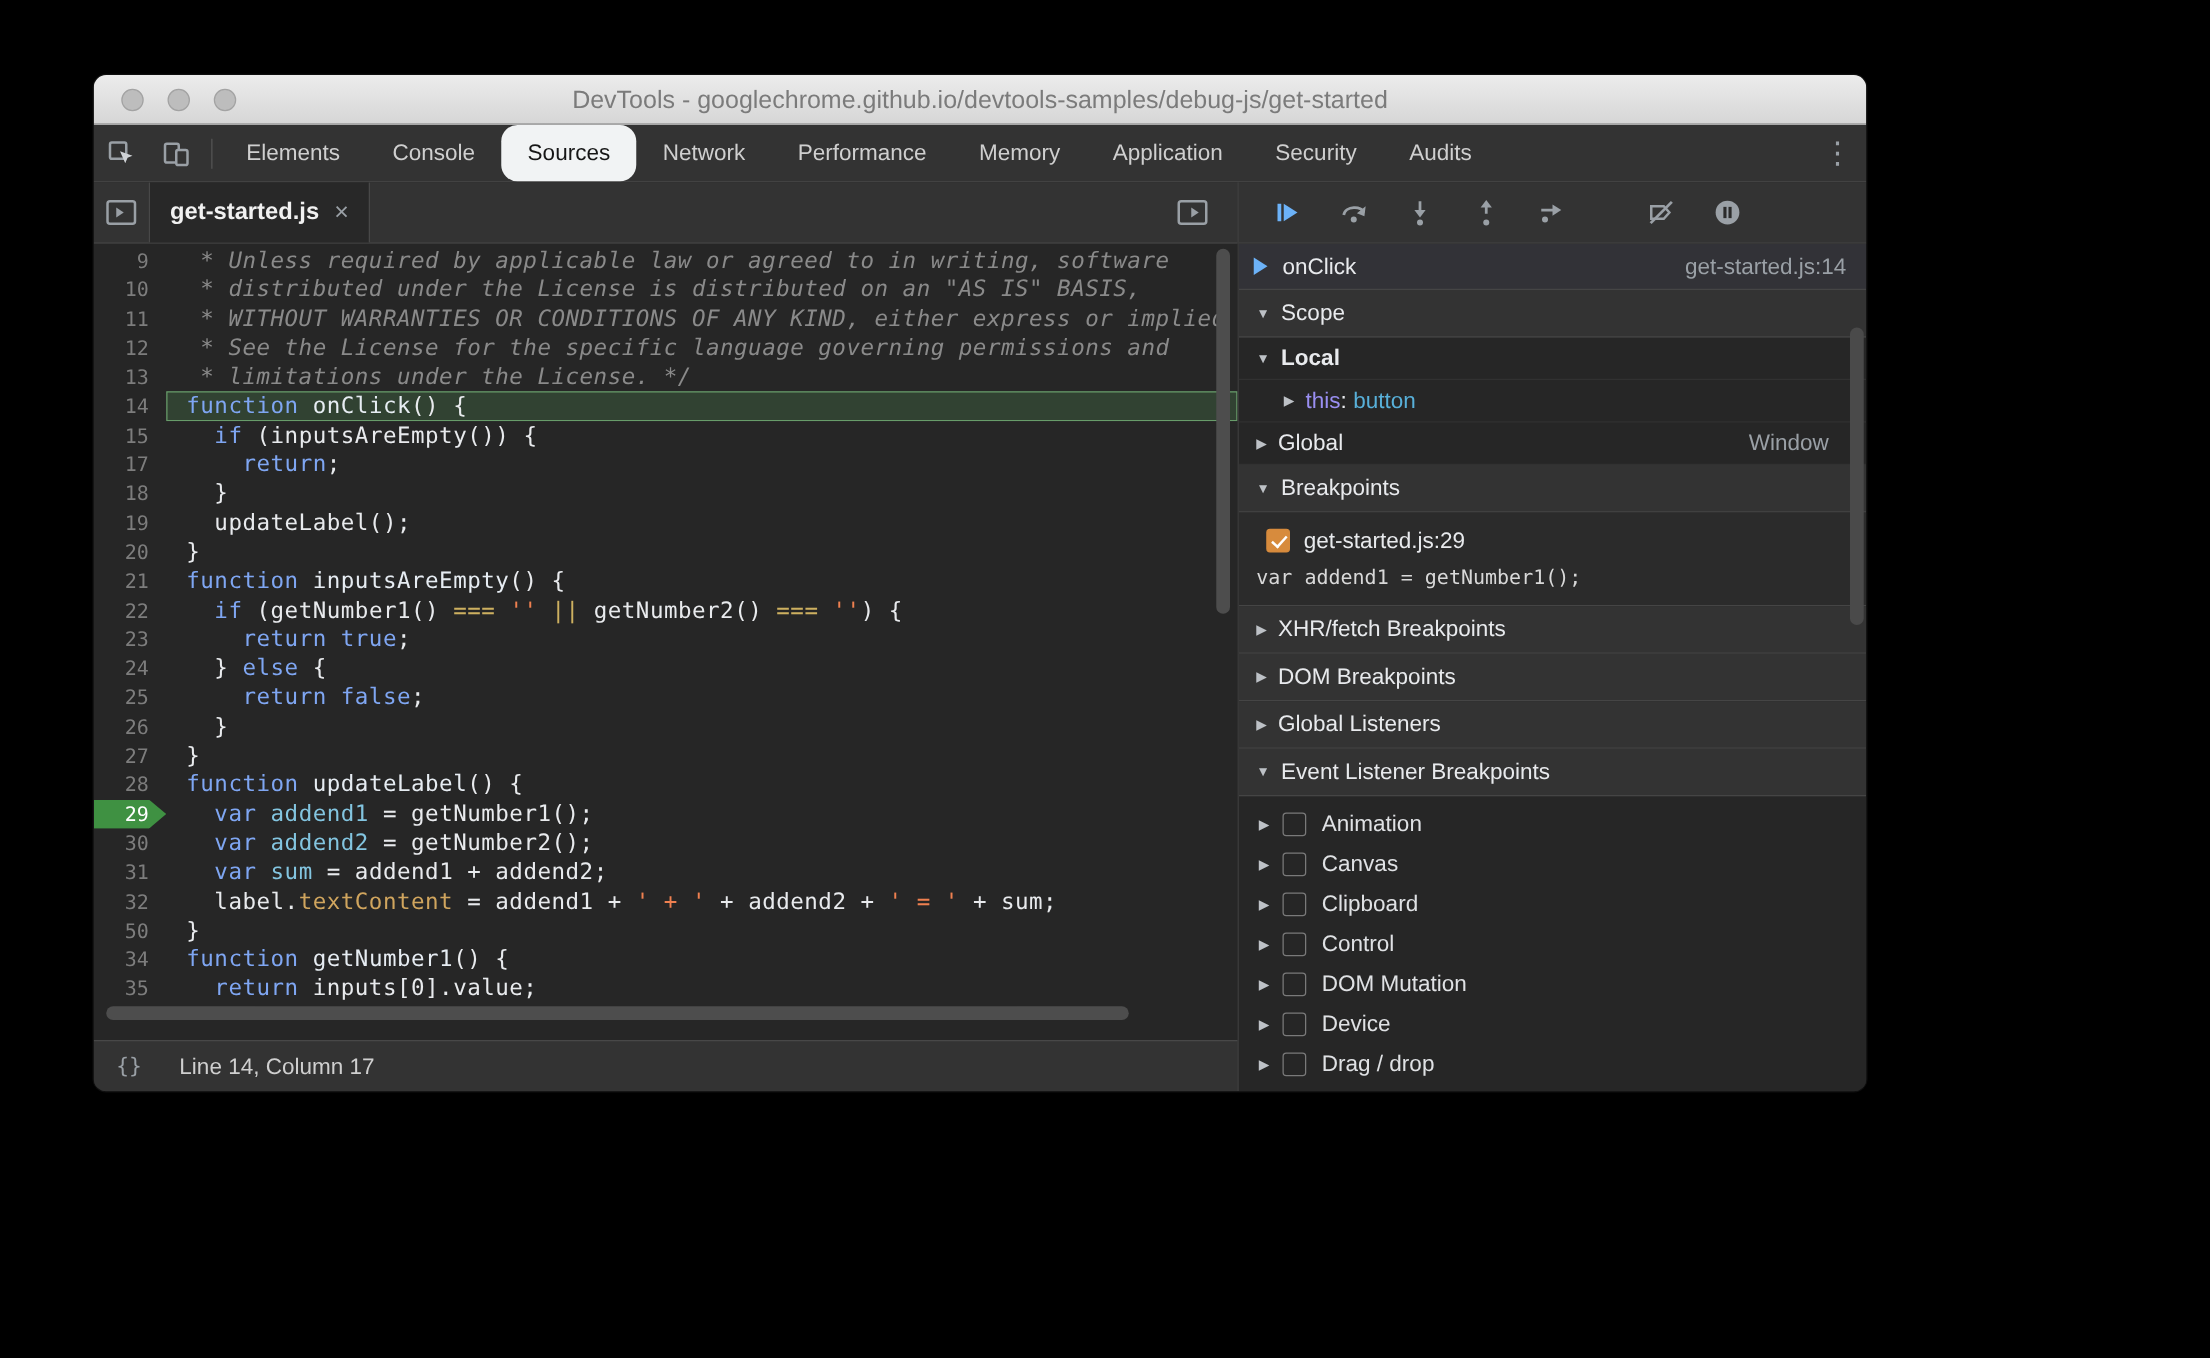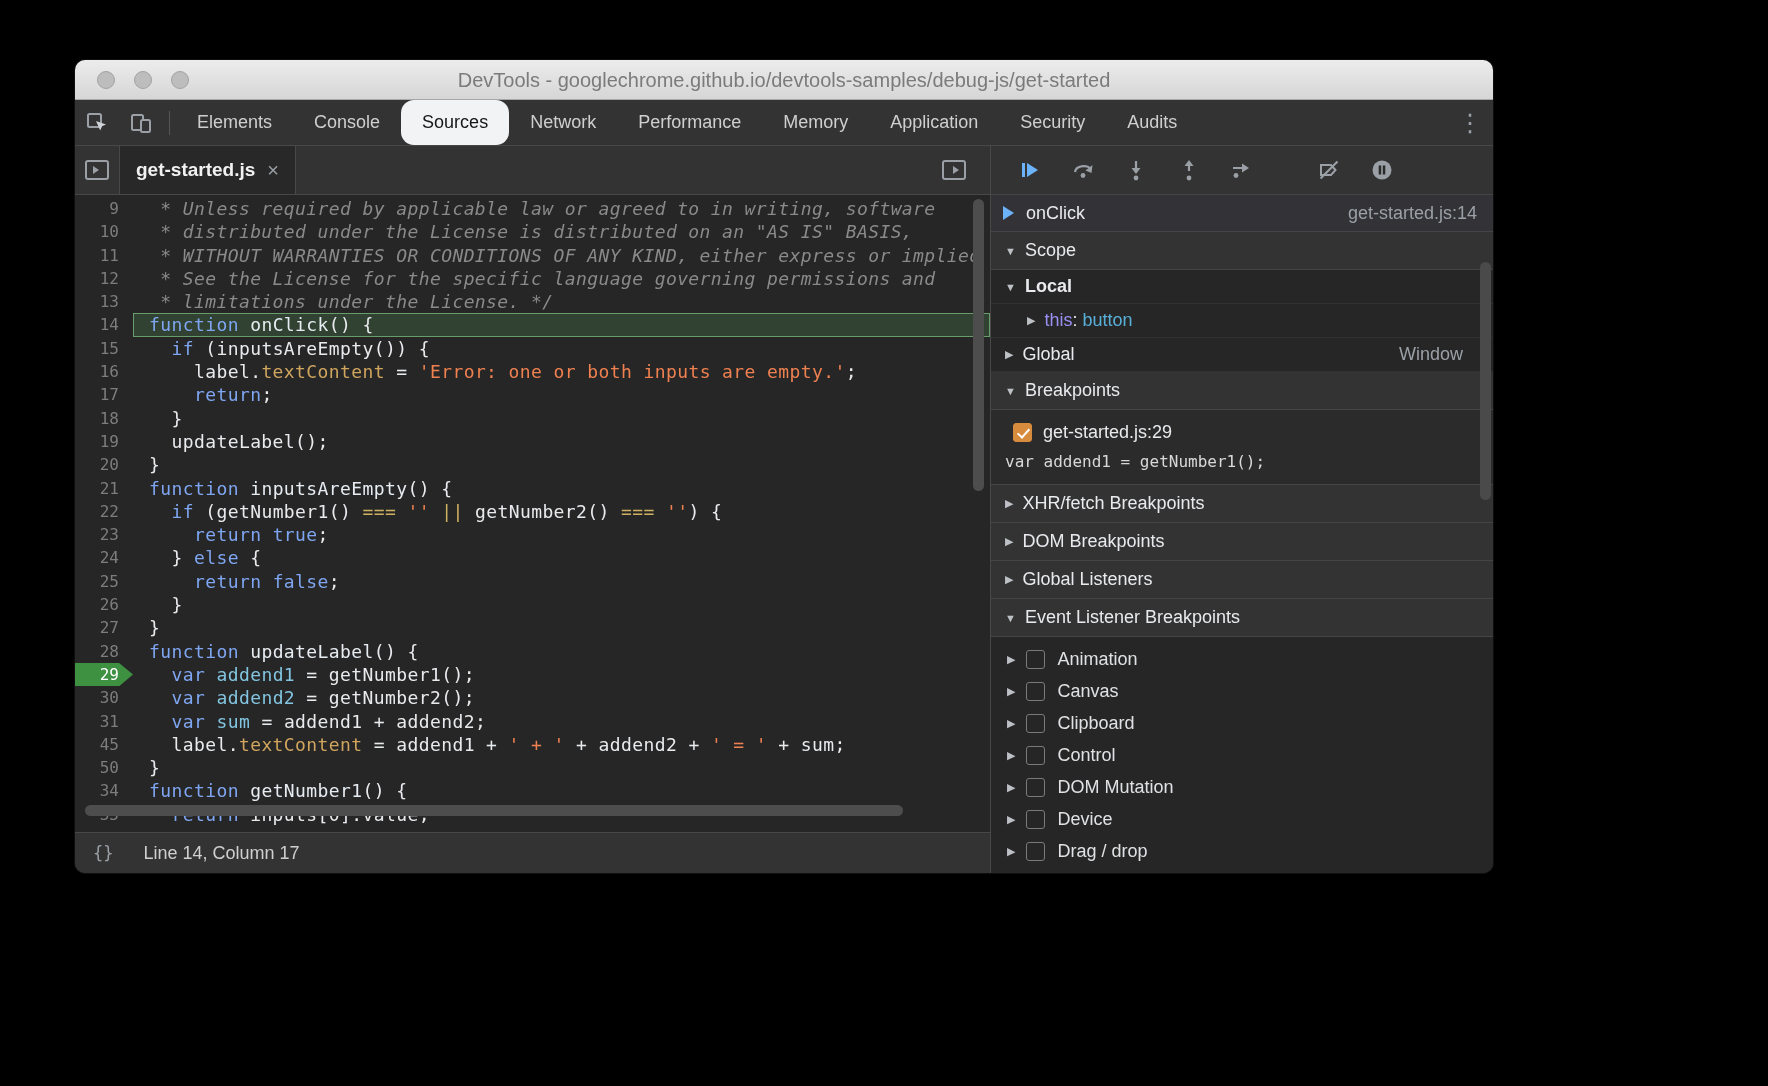--- a/index.html
+++ b/index.html
@@ -202,24 +202,20 @@
               </div>
               <div class="line exec">
                 <span class="ln">14</span>
                 <span class="lc"><span class="tok-k">function</span><span class="tok-t"> </span><span class="tok-d">onClick</span><span class="tok-t">() {</span></span>
               </div>
               <div class="line">
                 <span class="ln">15</span>
                 <span class="lc"><span class="tok-t">  </span><span class="tok-k">if</span><span class="tok-t"> (inputsAreEmpty()) {</span></span>
               </div>
               <div class="line">
-                <span class="ln">16</span>
-                <span class="lc"><span class="tok-t">    label.</span><span class="tok-p">textContent</span><span class="tok-t"> = </span><span class="tok-s">'Error: one or both inputs are empty.'</span><span class="tok-t">;</span></span>
-              </div>
-              <div class="line">
                 <span class="ln">17</span>
                 <span class="lc"><span class="tok-t">    </span><span class="tok-k">return</span><span class="tok-t">;</span></span>
               </div>
               <div class="line">
                 <span class="ln">18</span>
                 <span class="lc"><span class="tok-t">  }</span></span>
               </div>
               <div class="line">
                 <span class="ln">19</span>
                 <span class="lc"><span class="tok-t">  updateLabel();</span></span>
@@ -266,21 +262,21 @@
               </div>
               <div class="line">
                 <span class="ln">30</span>
                 <span class="lc"><span class="tok-t">  </span><span class="tok-k">var</span><span class="tok-t"> </span><span class="tok-v">addend2</span><span class="tok-t"> = getNumber2();</span></span>
               </div>
               <div class="line">
                 <span class="ln">31</span>
                 <span class="lc"><span class="tok-t">  </span><span class="tok-k">var</span><span class="tok-t"> </span><span class="tok-v">sum</span><span class="tok-t"> = addend1 + addend2;</span></span>
               </div>
               <div class="line">
-                <span class="ln">45</span>
+                <span class="ln">32</span>
                 <span class="lc"><span class="tok-t">  label.</span><span class="tok-p">textContent</span><span class="tok-t"> = addend1 + </span><span class="tok-s">' + '</span><span class="tok-t"> + addend2 + </span><span class="tok-s">' = '</span><span class="tok-t"> + sum;</span></span>
               </div>
               <div class="line">
                 <span class="ln">50</span>
                 <span class="lc"><span class="tok-t">}</span></span>
               </div>
               <div class="line">
                 <span class="ln">34</span>
                 <span class="lc"><span class="tok-k">function</span><span class="tok-t"> </span><span class="tok-d">getNumber1</span><span class="tok-t">() {</span></span>
               </div>

